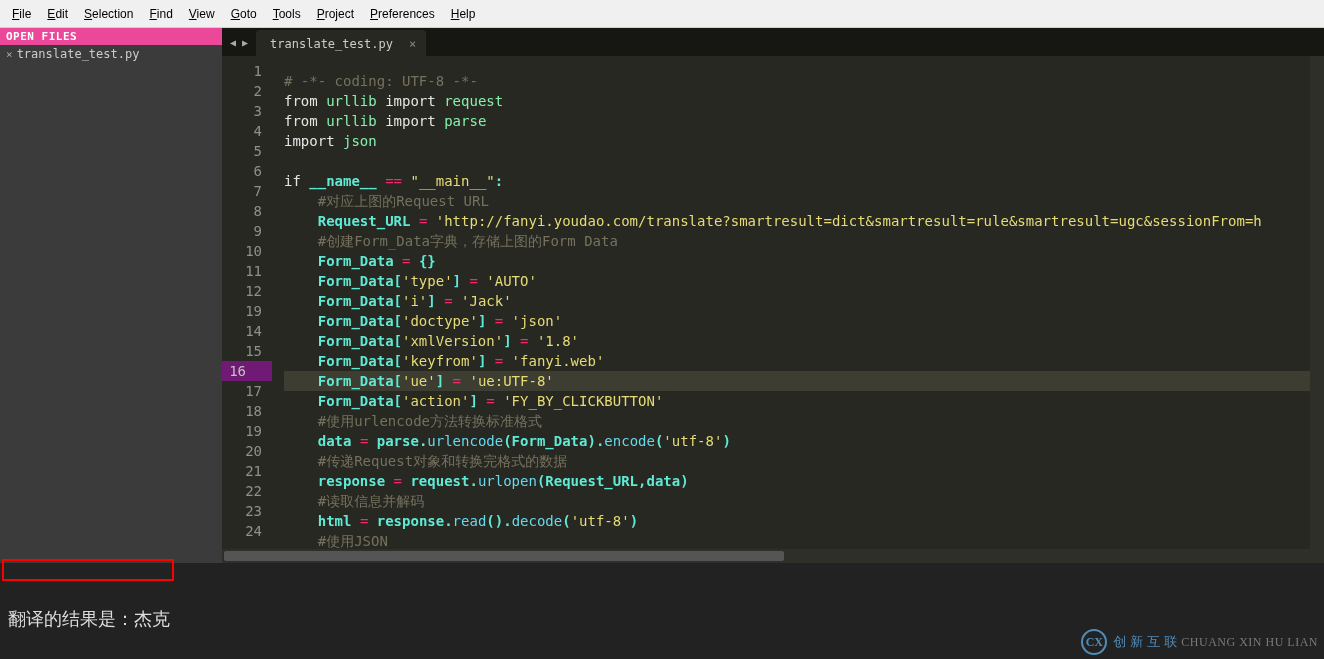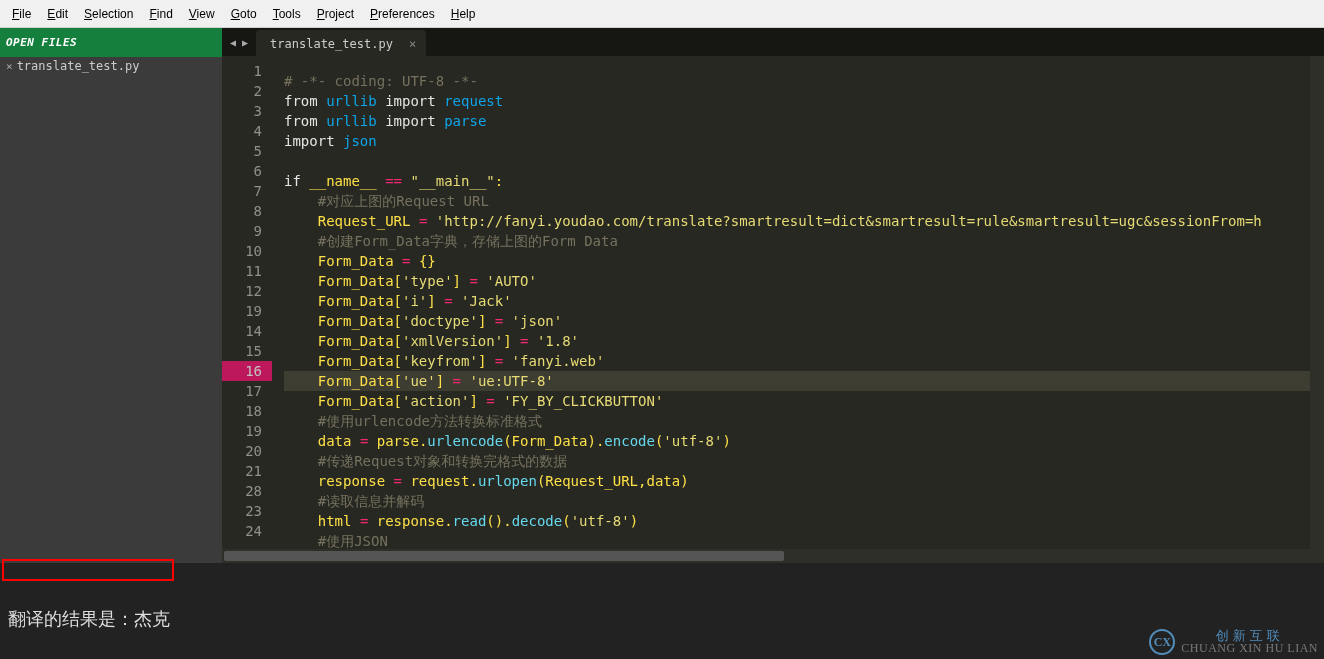--- a/index.html
+++ b/index.html
@@ -2,51 +2,51 @@
 <html><head>
 <meta charset="utf-8">
 <style>
 * { margin: 0; padding: 0; box-sizing: border-box; }
 html, body { width: 1324px; height: 659px; font-family: Consolas, 'Microsoft YaHei', monospace; font-size: 13px; overflow: hidden; background: #272822; color: #f8f8f2; }
 .menubar { height: 28px; background: #f0f0f0; display: flex; align-items: center; padding: 0 4px; color: #000; font-family: 'Segoe UI', sans-serif; font-size: 12px; border-bottom: 1px solid #d0d0d0; }
 .menubar .item { padding: 2px 8px; cursor: default; }
 .menubar .item u { text-decoration: underline; }
 .layout { display: flex; height: 535px; }
 .sidebar { width: 222px; background: #3b3b3b; display: flex; flex-direction: column; }
-.openfiles-hdr { background: #15803d; color: #fff; font-size: 11px; font-weight: bold; padding: 8px 6px; letter-spacing: 0.5px; font-style: italic; }
+.openfiles-hdr { background: #ec4899; color: #fff; font-size: 11px; font-weight: bold; padding: 2px 6px; letter-spacing: 0.5px; }
 .openfile { display: flex; align-items: center; padding: 2px 6px; color: #ccc; font-size: 12px; gap: 4px; }
 .openfile .x { color: #aaa; font-size: 11px; }
 .editor { flex: 1; display: flex; flex-direction: column; background: #272822; position: relative; }
 .tabbar { height: 28px; background: #161613; display: flex; align-items: stretch; }
 .nav-arrows { display: flex; align-items: center; padding: 0 8px; color: #aaa; gap: 6px; font-size: 10px; }
 .nav-arrows span { display:inline-block; }
 .tab { background: #272822; color: #ccc; padding: 5px 10px 4px 14px; display: flex; align-items: center; gap: 16px; font-size: 12px; margin-top: 2px; border-radius: 4px 4px 0 0; }
 .tab .close { color: #888; font-size: 12px; }
 .code-area { flex: 1; display: flex; overflow: hidden; position: relative; }
 .gutter { width: 50px; background: #272822; text-align: right; padding: 5px 10px 5px 0; color: #8f908a; font-size: 14px; line-height: 20px; user-select: none; }
 .gutter .ln { height: 20px; }
-.gutter .ln.active { background: #be185d; color: #c2c2bf; margin-right: -10px; padding-right: 10px; }
+.gutter .ln.active { background: #701a75; color: #c2c2bf; margin-right: -10px; padding-right: 26px; }
 .code { flex: 1; padding: 15px 0 5px 12px; font-size: 14px; line-height: 20px; white-space: pre; overflow: hidden; position: relative; }
 .cline { height: 20px; }
 .cline.active { background: #3e3d32; }
 .c-comment { color: #75715e; }
 .c-key { color: #e5e5e5; }
-.c-lib { color: #0ea5e9; }
+.c-lib { color: #86efac; }
 .c-str { color: #e6db74; }
 .c-op { color: #f92672; }
 .c-func { color: #66d9ef; }
-.c-name { color: #fde047; }
+.c-name { color: #5eead4; font-weight: bold; }
 .minimap-scroll { position: absolute; right: 0; top: 0; width: 14px; height: 100%; background: #2f2f2a; }
 .hscroll { height: 14px; background: #2f2f2a; display:flex; align-items:center; }
 .hscroll .thumb { height: 10px; width: 560px; background: #555; margin-left: 2px; border-radius: 2px; }
 .console { height: 104px; background: #222; color: #ddd; padding: 6px 8px; font-size: 18px; line-height: 20px; white-space: pre; font-family: 'Microsoft YaHei', Consolas, monospace; position: relative; }
 .redbox { position: absolute; left: 2px; top: 559px; width: 172px; height: 22px; border: 2px solid #ff0000; pointer-events: none; }
 .watermark { position: absolute; right: 6px; bottom: 4px; display: flex; align-items: center; gap: 6px; color: #5a9fd4; font-size: 12px; font-family: 'Microsoft YaHei'; opacity: 0.85; }
 .watermark .logo { width: 26px; height: 26px; border: 2px solid #5a9fd4; border-radius: 50%; display:flex; align-items:center; justify-content:center; font-weight:bold; color:#5a9fd4; font-size:12px;text-align:center; }
-.watermark .txt { display:flex; flex-direction:column; line-height:12px;align-items:center; }
+.watermark .txt { display:flex; line-height:12px; }
 .watermark .txt .cn { font-size:13px; letter-spacing:4px; }
 .watermark .txt .en { font-size:12px; letter-spacing:0.5px; color:#888; }
 </style>
 </head>
 <body>
 
 <div class="menubar" id="menubar">
     <div class="item"><u>F</u>ile</div>
     <div class="item"><u>E</u>dit</div>
     <div class="item"><u>S</u>election</div>
@@ -97,21 +97,21 @@
           <div class="ln">12</div>
           <div class="ln">19</div>
           <div class="ln">14</div>
           <div class="ln">15</div>
           <div class="ln active">16</div>
           <div class="ln">17</div>
           <div class="ln">18</div>
           <div class="ln">19</div>
           <div class="ln">20</div>
           <div class="ln">21</div>
-          <div class="ln">28</div>
+          <div class="ln">22</div>
           <div class="ln">23</div>
           <div class="ln">24</div>
         </div>
       <div class="code" id="code"><div class="cline"><span class="c-comment"># -*- coding: UTF-8 -*-</span></div><div class="cline"><span class="c-key">from</span><span class="c-lib"> urllib </span><span class="c-key">import</span><span class="c-lib"> request</span></div><div class="cline"><span class="c-key">from</span><span class="c-lib"> urllib </span><span class="c-key">import</span><span class="c-lib"> parse</span></div><div class="cline"><span class="c-key">import</span><span class="c-lib"> json</span></div><div class="cline"></div><div class="cline"><span class="c-key">if</span><span class="c-name"> __name__ </span><span class="c-op">==</span><span class="c-name"> </span><span class="c-str">"__main__"</span><span class="c-name">:</span></div><div class="cline">    <span class="c-comment">#对应上图的Request URL</span></div><div class="cline">    <span class="c-name">Request_URL </span><span class="c-op">=</span><span class="c-name"> </span><span class="c-str">'http://fanyi.youdao.com/translate?smartresult=dict&amp;smartresult=rule&amp;smartresult=ugc&amp;sessionFrom=h</span></div><div class="cline">    <span class="c-comment">#创建Form_Data字典，存储上图的Form Data</span></div><div class="cline">    <span class="c-name">Form_Data </span><span class="c-op">=</span><span class="c-name"> {}</span></div><div class="cline">    <span class="c-name">Form_Data[</span><span class="c-str">'type'</span><span class="c-name">] </span><span class="c-op">=</span><span class="c-name"> </span><span class="c-str">'AUTO'</span></div><div class="cline">    <span class="c-name">Form_Data[</span><span class="c-str">'i'</span><span class="c-name">] </span><span class="c-op">=</span><span class="c-name"> </span><span class="c-str">'Jack'</span></div><div class="cline">    <span class="c-name">Form_Data[</span><span class="c-str">'doctype'</span><span class="c-name">] </span><span class="c-op">=</span><span class="c-name"> </span><span class="c-str">'json'</span></div><div class="cline">    <span class="c-name">Form_Data[</span><span class="c-str">'xmlVersion'</span><span class="c-name">] </span><span class="c-op">=</span><span class="c-name"> </span><span class="c-str">'1.8'</span></div><div class="cline">    <span class="c-name">Form_Data[</span><span class="c-str">'keyfrom'</span><span class="c-name">] </span><span class="c-op">=</span><span class="c-name"> </span><span class="c-str">'fanyi.web'</span></div><div class="cline active">    <span class="c-name">Form_Data[</span><span class="c-str">'ue'</span><span class="c-name">] </span><span class="c-op">=</span><span class="c-name"> </span><span class="c-str">'ue:UTF-8'</span></div><div class="cline">    <span class="c-name">Form_Data[</span><span class="c-str">'action'</span><span class="c-name">] </span><span class="c-op">=</span><span class="c-name"> </span><span class="c-str">'FY_BY_CLICKBUTTON'</span></div><div class="cline">    <span class="c-comment">#使用urlencode方法转换标准格式</span></div><div class="cline">    <span class="c-name">data </span><span class="c-op">=</span><span class="c-name"> parse.</span><span class="c-func">urlencode</span><span class="c-name">(Form_Data).</span><span class="c-func">encode</span><span class="c-name">(</span><span class="c-str">'utf-8'</span><span class="c-name">)</span></div><div class="cline">    <span class="c-comment">#传递Request对象和转换完格式的数据</span></div><div class="cline">    <span class="c-name">response </span><span class="c-op">=</span><span class="c-name"> request.</span><span class="c-func">urlopen</span><span class="c-name">(Request_URL,data)</span></div><div class="cline">    <span class="c-comment">#读取信息并解码</span></div><div class="cline">    <span class="c-name">html </span><span class="c-op">=</span><span class="c-name"> response.</span><span class="c-func">read</span><span class="c-name">().</span><span class="c-func">decode</span><span class="c-name">(</span><span class="c-str">'utf-8'</span><span class="c-name">)</span></div><div class="cline">    <span class="c-comment">#使用JSON</span></div></div>
       <div class="minimap-scroll"></div>
     </div>
     <div class="hscroll">
         <div class="thumb"></div>
       </div>
   </main>

